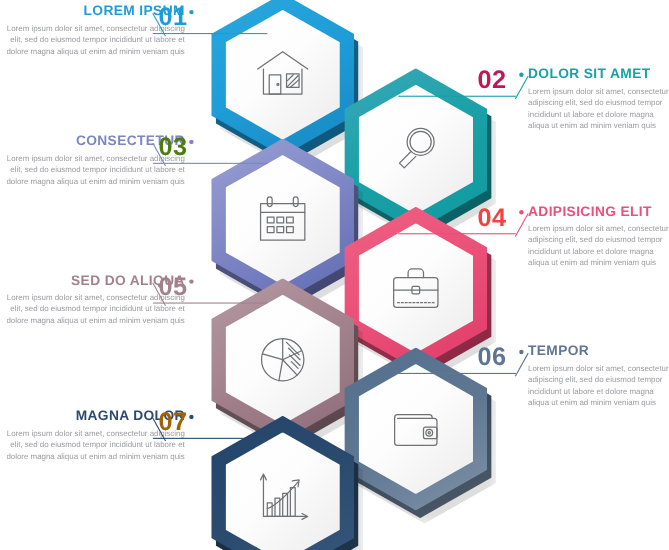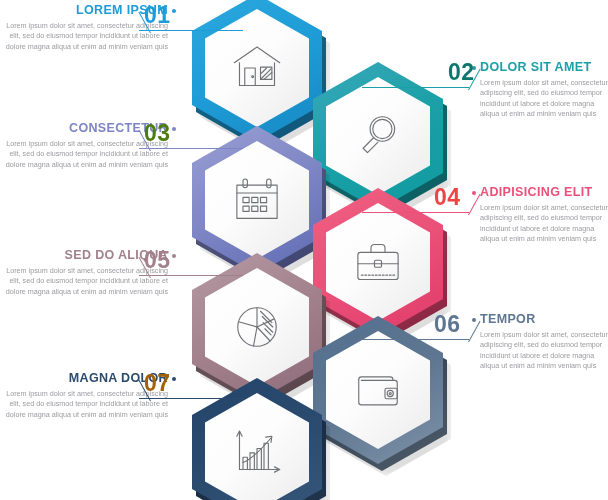--- a/index.html
+++ b/index.html
@@ -193,21 +193,21 @@
   <div class="dot" id="d1" style="left: 172px; top: 9px; background: rgb(30, 156, 215);"></div>
   <div class="num" id="n1" style="left: 144px; top: 4px; color: rgb(30, 156, 215);">01</div>
   <div class="rule" id="r1" style="left: 139px; top: 30px; width: 104px; background: rgb(30, 156, 215);"></div>
   <div class="tick" id="k1" style="left: 150px; top: 9px; transform: rotate(-29deg); transform-origin: center bottom; background: rgb(30, 156, 215);"></div>
 
   <div class="block right" style="left:480px; top:60px; width:132px;">
     <div class="title" id="t2" style="color: rgb(26, 160, 166);">DOLOR SIT AMET</div>
     <div class="body" id="b2">Lorem ipsum dolor sit amet, consectetur adipiscing elit, sed do eiusmod tempor incididunt ut labore et dolore magna aliqua ut enim ad minim veniam quis</div>
   </div>
   <div class="dot" id="d2" style="left: 472px; top: 66px; background: rgb(26, 160, 166);"></div>
-  <div class="num" id="n2" style="left: 448px; top: 61px; color: #0f766e;">02</div>
+  <div class="num" id="n2" style="left: 434px; top: 61px; color: #be185d;">02</div>
   <div class="rule" id="r2" style="left: 362px; top: 87px; width: 107px; background: rgb(26, 160, 166);"></div>
   <div class="tick" id="k2" style="left: 468px; top: 66px; transform: rotate(29deg); transform-origin: center bottom; background: rgb(26, 160, 166);"></div>
 
   <div class="block left" style="left:3px; top:121px; width:165px;">
     <div class="title" id="t3" style="color: rgb(125, 133, 196);">CONSECTETUR</div>
     <div class="body" id="b3">Lorem ipsum dolor sit amet, consectetur adipiscing elit, sed do eiusmod tempor incididunt ut labore et dolore magna aliqua ut enim ad minim veniam quis</div>
   </div>
   <div class="dot" id="d3" style="left: 172px; top: 127px; background: rgb(125, 133, 196);"></div>
   <div class="num" id="n3" style="left: 144px; top: 122px; color: #4d7c0f;">03</div>
   <div class="rule" id="r3" style="left: 139px; top: 148px; width: 104px; background: rgb(125, 133, 196);"></div>

